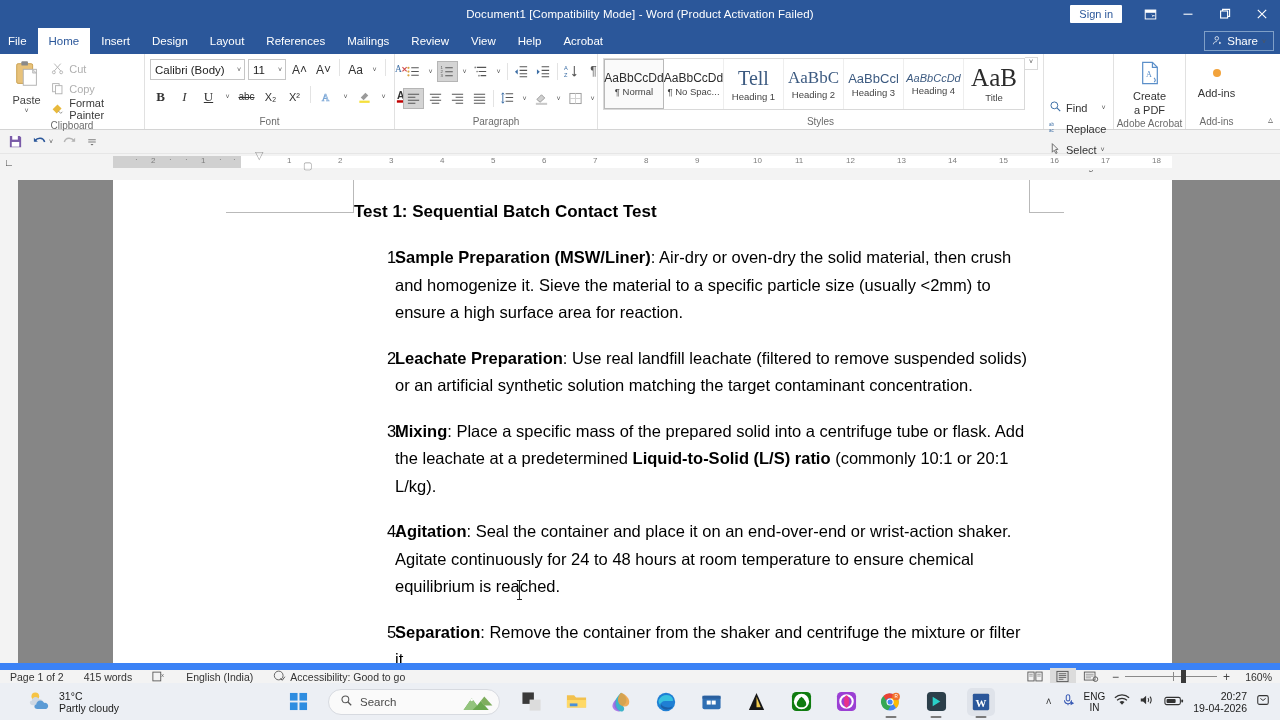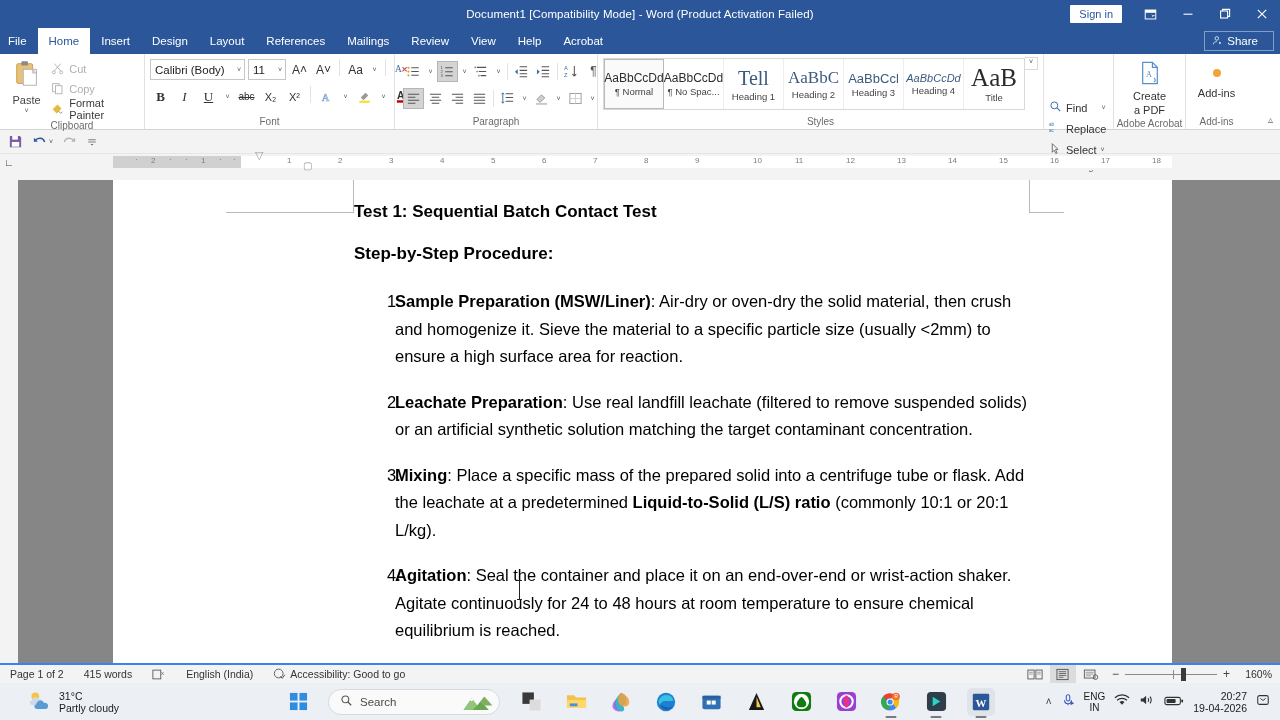--- a/index.html
+++ b/index.html
@@ -185,21 +185,21 @@
   }
   .caret-ibeam::before, .caret-ibeam::after {
     content: ""; position: absolute; left: -2px; width: 5px; height: 1px; background: #222;
   }
   .caret-ibeam::before { top: 0; }
   .caret-ibeam::after { bottom: 0; }
 
   
   .statusbar {
     position: absolute; left: 0; right: 0; bottom: 37px; height: 20px;
-    background: #f3f3f3; border-top: 2px solid #3b82f6;
+    background: #f3f3f3; border-top: 7px solid #3b82f6;
     display: flex; align-items: center; font-size: 10.5px; color: #333;
   }
   .sb-item { display: flex; align-items: center; gap: 4px; padding: 0 10px; white-space: nowrap; }
   .sb-right { margin-left: auto; display: flex; align-items: center; gap: 2px; padding-right: 8px; }
   .view-btn { width: 26px; height: 18px; display: flex; align-items: center; justify-content: center; }
   .view-btn.active { background: #dcdcdc; }
   .zoom-slider { display: flex; align-items: center; gap: 6px; padding: 0 6px; }
   .zs-track { width: 92px; height: 1px; background: #8a8a8a; position: relative; }
   .zs-thumb { position: absolute; left: 56px; top: -6px; width: 5px; height: 13px; background: #3a3a3a; }
   .zs-mid { position: absolute; left: 48px; top: -4px; width: 1px; height: 9px; background: #8a8a8a; }
@@ -709,21 +709,20 @@
 </div>
 
 <div class="docarea">
   <div class="leftgutter"></div>
   <div class="page">
     <div class="mark mark-tl"></div>
     <div class="mark mark-tr"></div>
 
     <div class="doccontent">
       <div class="h-para">Test 1: Sequential Batch Contact Test</div>
-      <div class="h-para" style="margin-bottom:24px;">Step-by-Step Procedure:</div>
 
       <div class="ol-list">
         <div class="li">
           <span class="li-num">1.</span>
           <span class="li-text"><b>Sample Preparation (MSW/Liner)</b><span>: Air-dry or oven-dry the solid material, then crush and homogenize it. Sieve the material to a specific particle size (usually &lt;2mm) to ensure a high surface area for reaction.</span></span>
         </div>
         <div class="li">
           <span class="li-num">2.</span>
           <span class="li-text"><b>Leachate Preparation</b><span>: Use real landfill leachate (filtered to remove suspended solids) or an artificial synthetic solution matching the target contaminant concentration.</span></span>
         </div>

